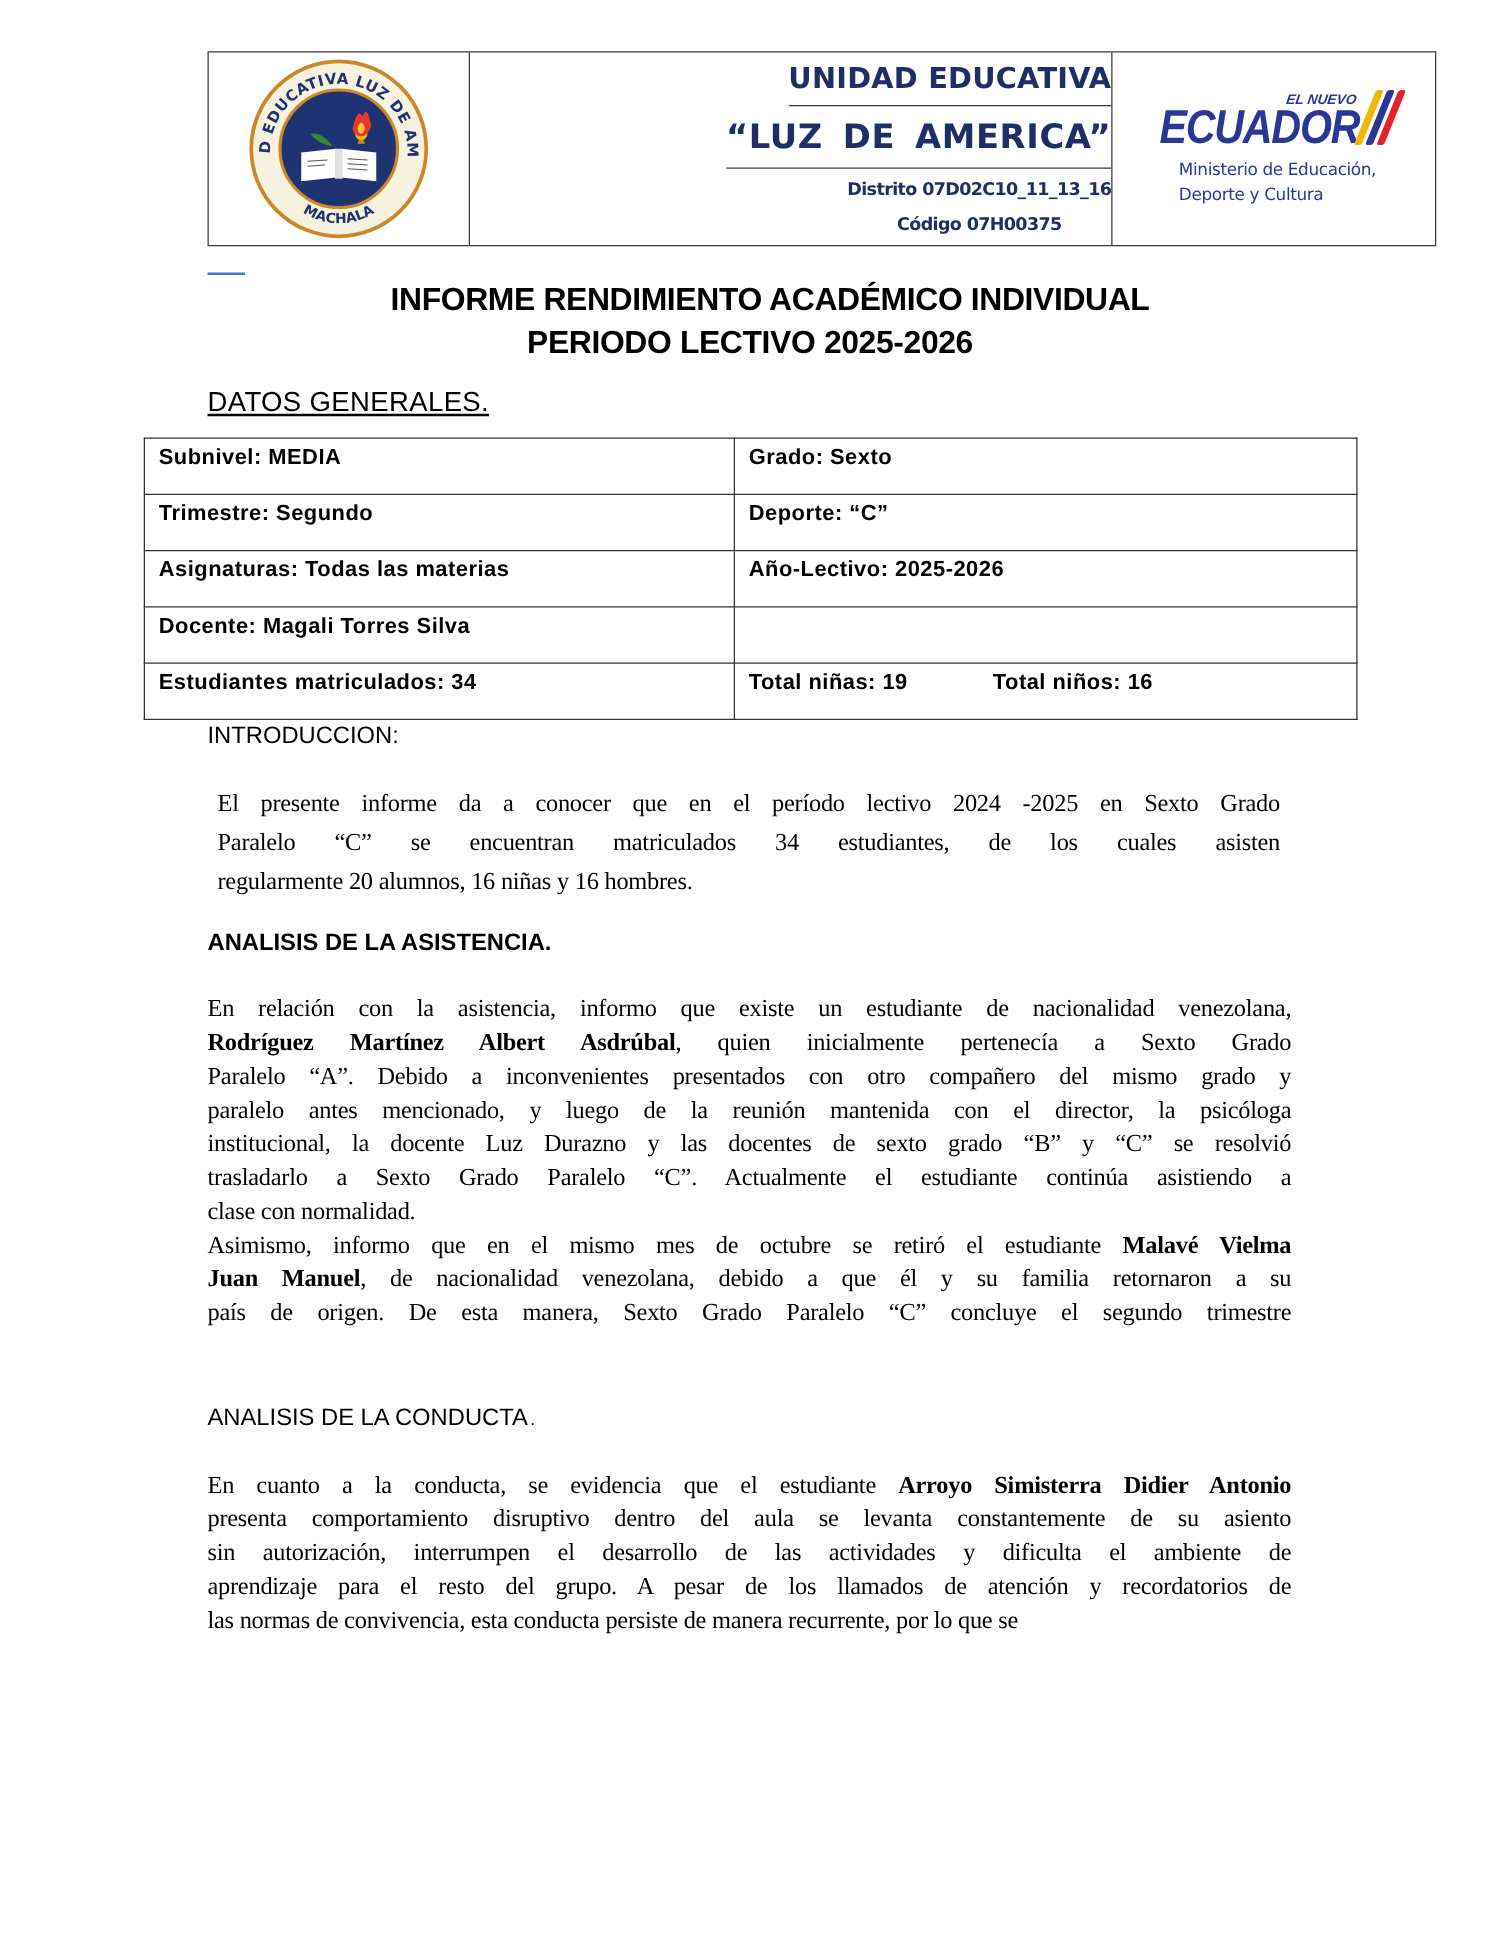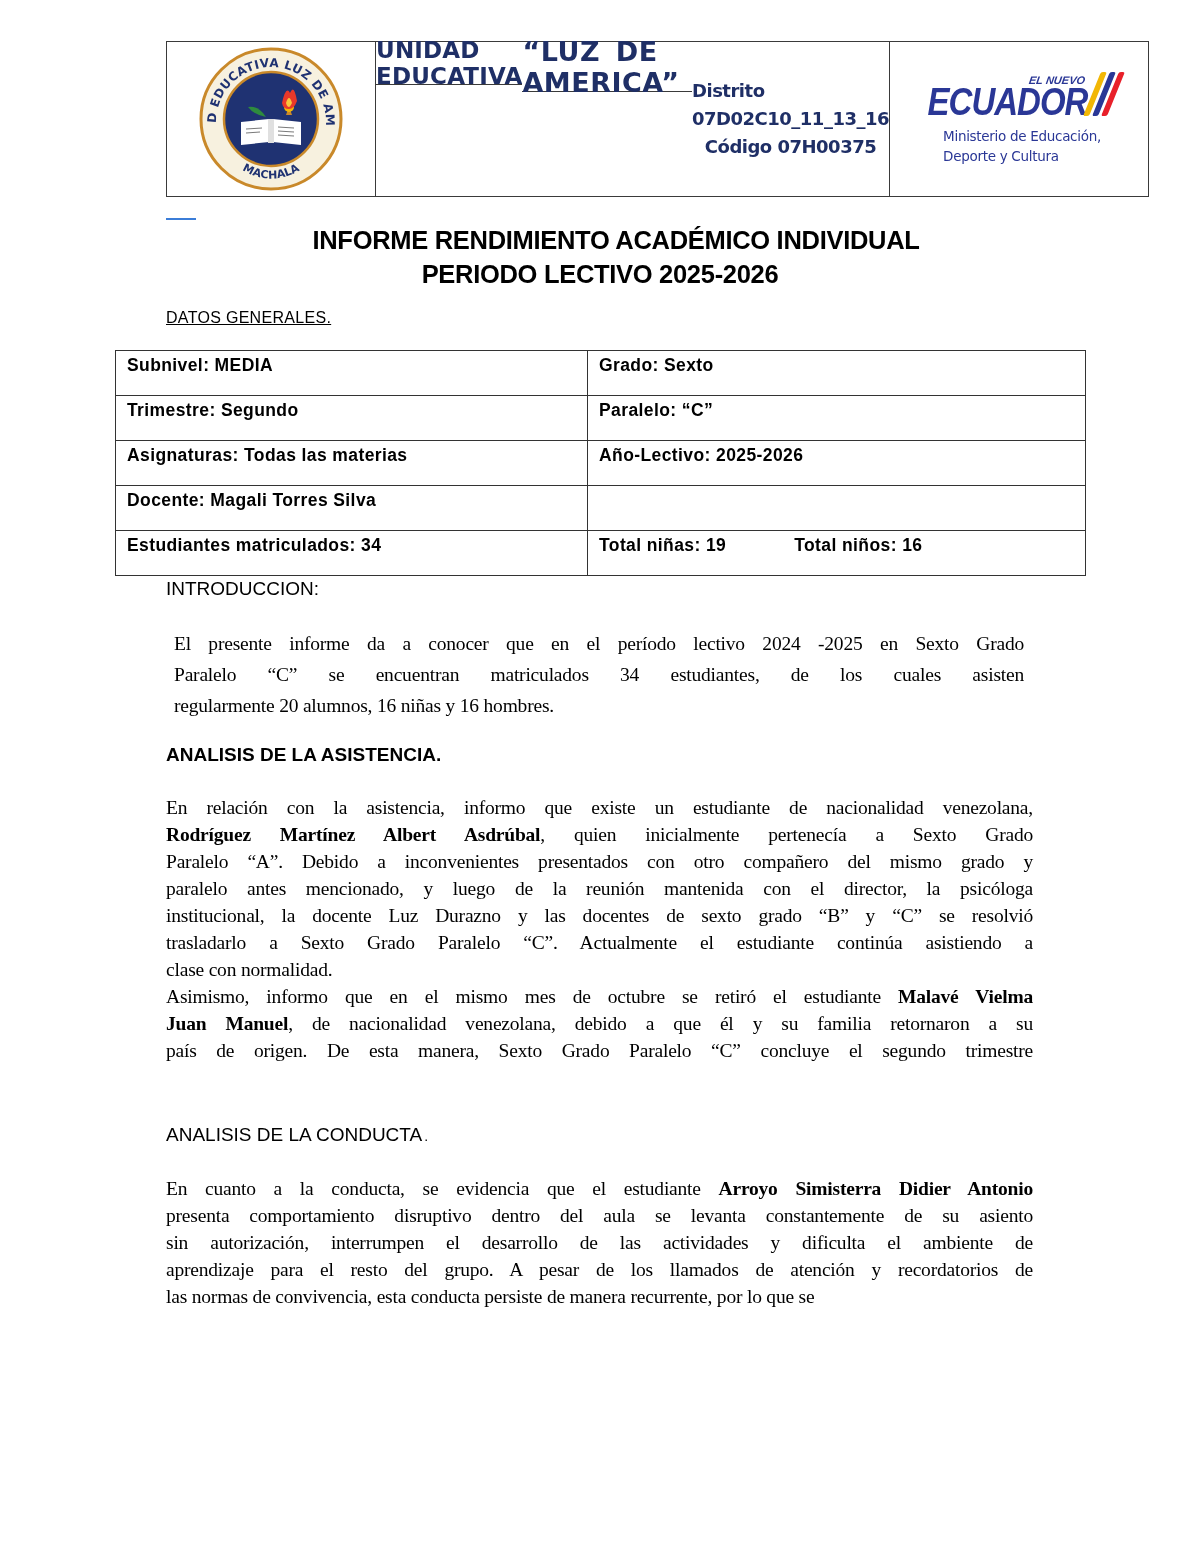--- a/index.html
+++ b/index.html
@@ -3,43 +3,43 @@
   <meta charset="utf-8">
   <style>
     * { margin: 0; padding: 0; box-sizing: border-box; }
     html, body { width: 1200px; height: 1553px; background: #ffffff; overflow: hidden; }
     body { position: relative; font-family: "Liberation Serif", serif; color: #000; }
 
     
     .hdr { position: absolute; left: 166px; top: 41px; width: 983px; height: 156px;
            border: 1.5px solid #3a3a3a; display: flex; }
     .hdr-logo { width: 209px; border-right: 1.5px solid #3a3a3a; display: flex; align-items: center; justify-content: center; }
-    .hdr-mid { width: 514px; border-right: 1.5px solid #3a3a3a; display: flex; flex-direction: row; }
+    .hdr-mid { width: 514px; border-right: 1.5px solid #3a3a3a; display: flex; flex-direction: column; align-items: flex-end; }
     .hdr-mid .r1 { height: 43px; border-bottom: 1.5px solid #3a3a3a; display: flex; align-items: center; justify-content: center;
                    font-family: "DejaVu Sans", sans-serif; font-size: 23px; color: #1f2f66; font-weight: 600; letter-spacing: 0.2px; }
     .hdr-mid .r2 { height: 50px; border-bottom: 1.5px solid #3a3a3a; display: flex; align-items: center; justify-content: center;
                    font-family: "DejaVu Sans", sans-serif; font-size: 27px; color: #1f2f66; font-weight: 700; letter-spacing: 0.5px; word-spacing: 6px; }
     .hdr-mid .r3 { flex: 1; display: flex; flex-direction: column; align-items: center; justify-content: center;
-                   font-family: "DejaVu Sans", sans-serif; font-size: 18px; color: #1f2f66; font-weight: 600; line-height: 28px; letter-spacing: -0.5px; }
+                   font-family: "DejaVu Sans", sans-serif; font-size: 14px; color: #1f2f66; font-weight: 600; line-height: 28px; letter-spacing: -0.5px; }
     .hdr-right { flex: 1; display: flex; flex-direction: column; align-items: center; justify-content: center; padding-left: 6px; }
     .ec-top { display: flex; align-items: flex-end; }
     .ec-word-wrap { display: flex; flex-direction: column; align-items: flex-end; }
     .ec-small { font-family: "Liberation Sans", sans-serif; font-style: italic; font-weight: 700; color: #2a3796; font-size: 11px; line-height: 11px; margin-right: 2px; transform: skewX(-8deg); }
     .ec-word { font-family: "Liberation Sans", sans-serif; font-style: italic; font-weight: 700; color: #2a3796; font-size: 33px; line-height: 32px; letter-spacing: -1px; transform: scaleY(1.15); }
     .ec-stripes { display: flex; margin-left: 2px; margin-bottom: 2px; }
     .ec-stripes span { display: block; width: 6px; height: 44px; margin-left: 3px; transform: skewX(-22deg); border-radius: 2px; }
     .ministry { margin-top: 8px; text-align: left; font-family: "DejaVu Sans", sans-serif; font-size: 13.5px; color: #2a3796; line-height: 20px; letter-spacing: -0.3px; }
 
     .blue-dash { position: absolute; left: 166px; top: 218px; width: 30px; height: 2px; background: #3b7dd8; }
 
     .title { position: absolute; left: 16px; width: 1200px; text-align: center; font-family: "Liberation Sans", sans-serif; font-weight: 700; font-size: 25.5px; letter-spacing: -0.3px; }
     .t1 { top: 226px; }
     .t2 { top: 260px; left: 0; }
 
-    .datos { position: absolute; left: 166px; top: 309px; font-family: "Liberation Sans", sans-serif; font-size: 16px; text-decoration: underline; letter-spacing: 0.3px; }
+    .datos { position: absolute; left: 166px; top: 309px; font-family: "Liberation Sans", sans-serif; font-size: 22px; text-decoration: underline; letter-spacing: 0.3px; }
 
     
     .dtable { position: absolute; left: 115px; top: 350px; width: 971px; border-collapse: collapse; font-family: "Liberation Sans", sans-serif; font-weight: 700; font-size: 17.5px; }
     .dtable td { border: 1.5px solid #333; height: 45px; vertical-align: top; padding: 4px 0 0 11px; letter-spacing: 0.4px; }
     .dtable td.c1 { width: 472px; }
     .dtable .gap { display: inline-block; width: 68px; }
 
     .sec { position: absolute; left: 166px; font-family: "Liberation Sans", sans-serif; font-size: 19px; }
     .sec.bold { font-weight: 700; }
 
@@ -120,21 +120,21 @@
 <div class="datos">DATOS GENERALES.</div>
 
 <table class="dtable">
   <tbody>
       <tr>
     <td class="c1">Subnivel: MEDIA</td>
     <td>Grado: Sexto</td>
   </tr>
   <tr>
     <td class="c1">Trimestre: Segundo</td>
-    <td>Paralelo: “C”</td>
+    <td>Deporte: “C”</td>
   </tr>
   <tr>
     <td class="c1">Asignaturas: Todas las materias</td>
     <td>Año-Lectivo: 2025-2026</td>
   </tr>
   <tr>
     <td class="c1">Docente: Magali Torres Silva</td>
     <td></td>
   </tr>
   <tr>

